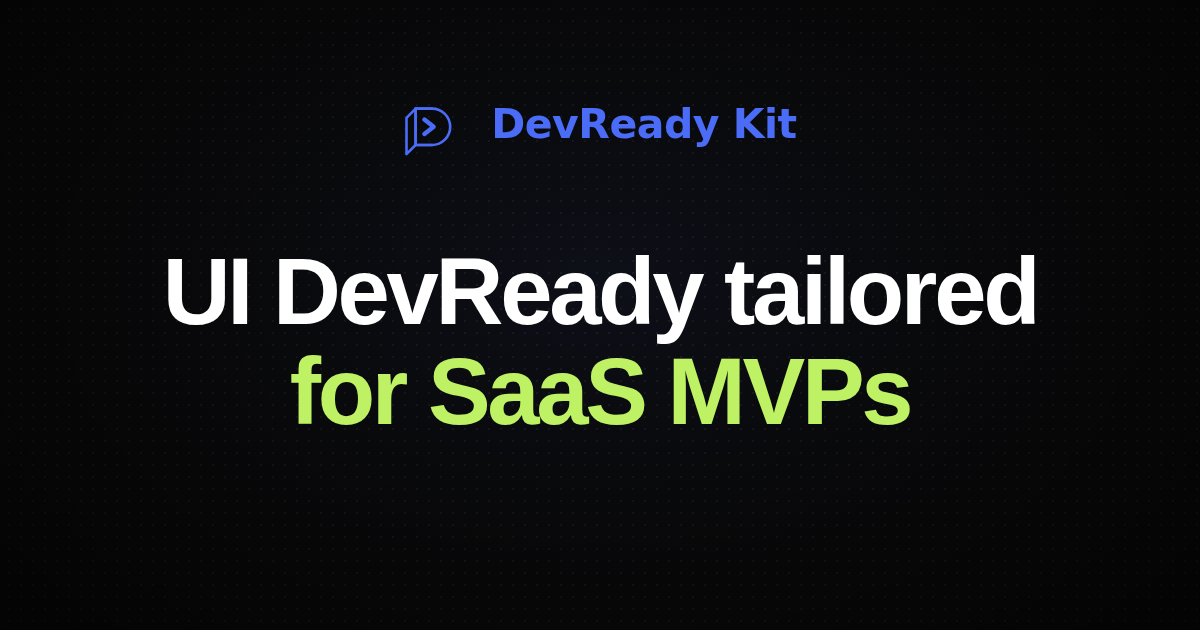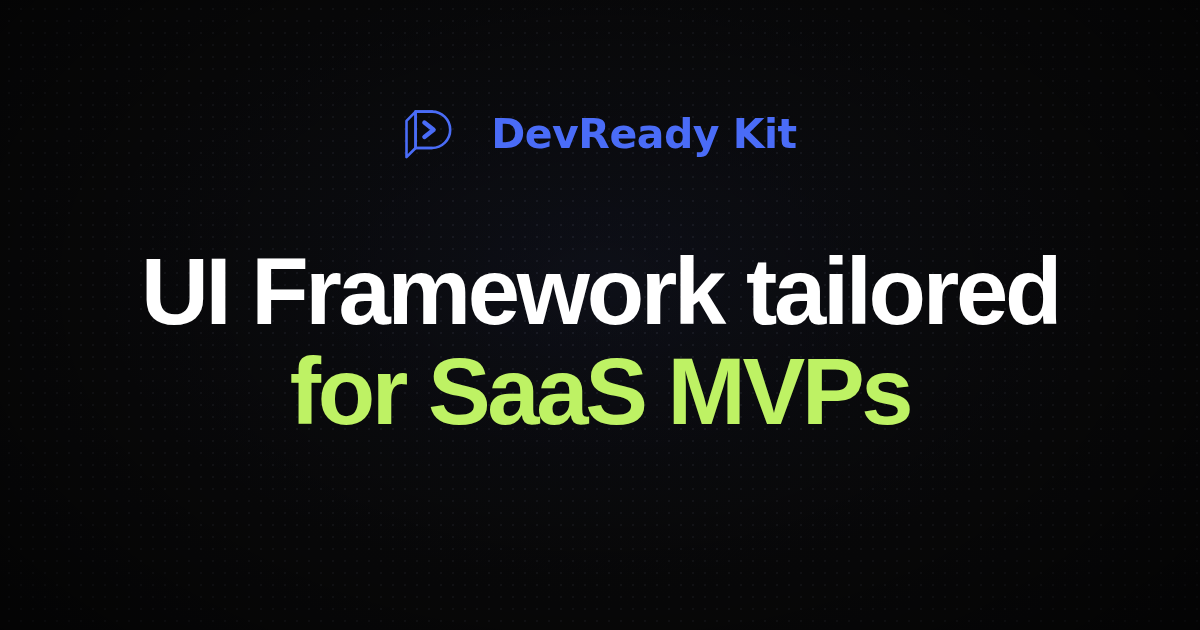--- a/index.html
+++ b/index.html
@@ -54,21 +54,20 @@
     position: absolute;
     inset: 0;
     display: flex;
     flex-direction: column;
     align-items: center;
   }
 
   
   .brand-lockup {
     display: flex;
-    align-items: center;
     gap: 34px;
     margin-top: 104px;
     height: 60px;
   }
 
   .brand-mark {
     width: 54px;
     height: 54px;
     display: block;
     flex: none;
@@ -131,18 +130,18 @@
 
         <path d="M12.6 4.6 L29.0 4.6 A18.2 18.2 0 0 1 29.0 41.0 L12.6 41.0 Z" stroke="#4a6cf7" stroke-width="2.6" stroke-linejoin="round" fill="none"></path>
 
         <path d="M21.4 15.6 L30.6 22.8 L21.4 30.0" stroke="#4a6cf7" stroke-width="4.4" stroke-linecap="round" stroke-linejoin="round" fill="none"></path>
       </svg>
 
       <div class="brand-wordmark">DevReady Kit</div>
     </div>
 
     <h1 class="headline">
-      <span class="headline-line headline-line-1">UI Framework tailored</span>
+      <span class="headline-line headline-line-1">UI DevReady tailored</span>
       <span class="headline-line headline-line-2">for SaaS MVPs</span>
     </h1>
 
   </div>
 </div>
 
 </body></html>

